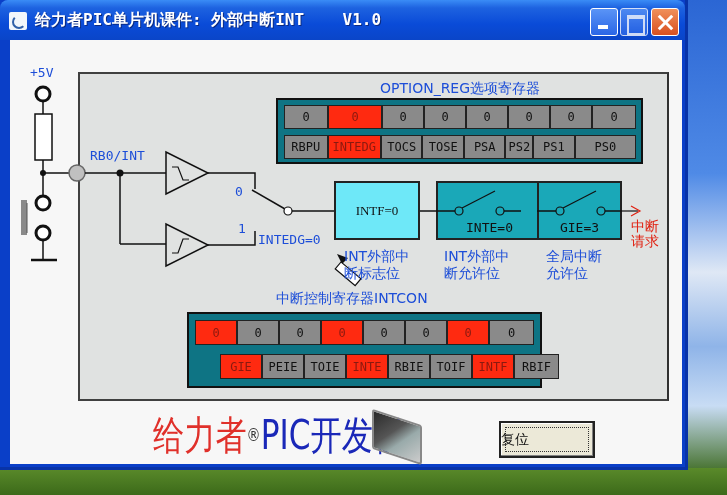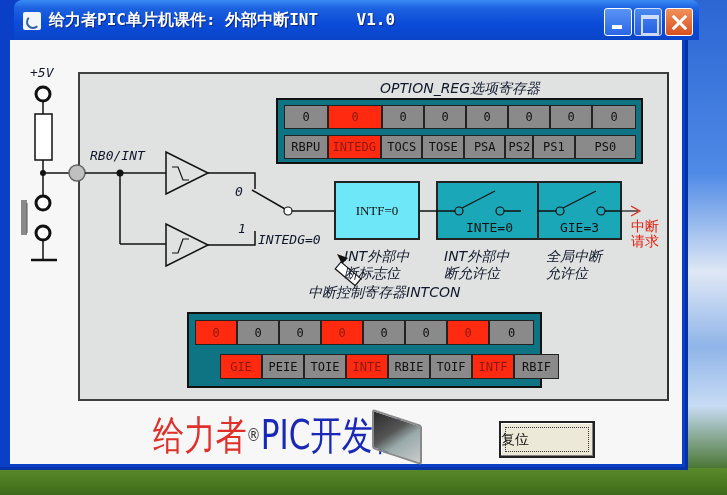--- a/index.html
+++ b/index.html
@@ -16,21 +16,21 @@
     position: absolute; left: 0; top: 468px; width: 727px; height: 27px;
     background: linear-gradient(180deg, #5a8a2a, #3c6a1a);
   }
   .window {
     position: absolute; left: 0; top: 0; width: 688px; height: 470px;
     background: #0a3fc8;
     border-right: 3px solid #0833a8;
     border-bottom: 3px solid #0833a8;
   }
   .titlebar {
-    position: absolute; left: 14px; top: 0; width: 685px; height: 40px;
+    position: absolute; left: 0; top: 0; width: 685px; height: 40px;
     background: linear-gradient(180deg, #3a8cf6 0%, #1d62e0 20%, #0a4bd8 60%, #0a45c8 100%);
     border-radius: 8px 8px 0 0;
   }
   .app-icon {
     position: absolute; left: 9px; top: 12px; width: 18px; height: 18px;
     background: #f2f6fb; border-radius: 2px;
   }
   .app-icon::before {
     content: ""; position: absolute; left: 3px; top: 3px; width: 10px; height: 10px;
     border: 2px solid #3060a8; border-right-color: transparent; border-top-color: transparent;
@@ -59,21 +59,21 @@
   .tb-close::after { transform: rotate(-45deg); }
 
   .client {
     position: absolute; left: 10px; top: 40px; width: 672px; height: 424px;
     background: #f7f7f7;
   }
   .panel {
     position: absolute; left: 78px; top: 72px; width: 591px; height: 329px;
     background: #e0e2e1; border: 2px solid #404040; border-right-color: #303030;
   }
-  .label { position: absolute; font-family: "DejaVu Sans Mono", monospace; font-size: 13px; color: #0f172a; white-space: nowrap; font-style: italic; }
+  .label { position: absolute; font-family: "DejaVu Sans Mono", monospace; font-size: 13px; color: #1d4ed8; white-space: nowrap; }
   .cn { font-family: "DejaVu Sans", sans-serif; font-size: 14px; }
   .reg-outer {
     position: absolute; background: #0e7484; border: 2px solid #111;
   }
   .reg-row { position: absolute; display: flex; }
   .cell {
     height: 100%; border: 1.5px solid #222; background: #8a8a8a;
     display: flex; align-items: center; justify-content: center;
     font-family: "DejaVu Sans Mono", monospace; font-size: 12px; color: #111;
   }
@@ -236,21 +236,21 @@
 </div>
 <div class="label cn" style="left:546px;top:248px;line-height:17px;">
   <div>全局中断</div>
   <div>允许位</div>
 </div>
 <div class="req" style="left:631px;top:219px;">
   <div>中断</div>
   <div>请求</div>
 </div>
 
-<div class="label cn" style="left:276px;top:284px;margin-left:32px;">中断控制寄存器INTCON</div>
+<div class="label cn" style="left:276px;top:290px;">中断控制寄存器INTCON</div>
 <div class="reg-outer" style="left:187px;top:312px;width:355px;height:76px;"></div>
 <div class="reg-row" style="left:195px;top:320px;width:339px;height:25px;">
   <div class="cell on" style="width:42px">0</div>
   <div class="cell" style="width:42px">0</div>
   <div class="cell" style="width:42px">0</div>
   <div class="cell on" style="width:42px">0</div>
   <div class="cell" style="width:42px">0</div>
   <div class="cell" style="width:42px">0</div>
   <div class="cell on" style="width:42px">0</div>
   <div class="cell" style="width:45px">0</div>

